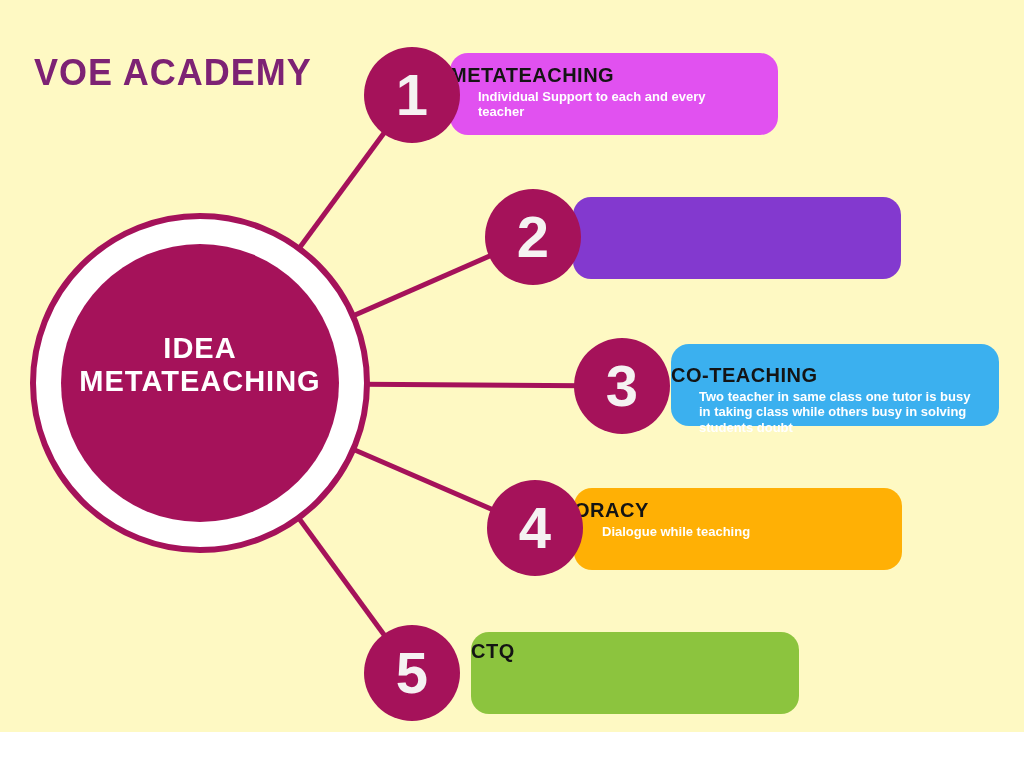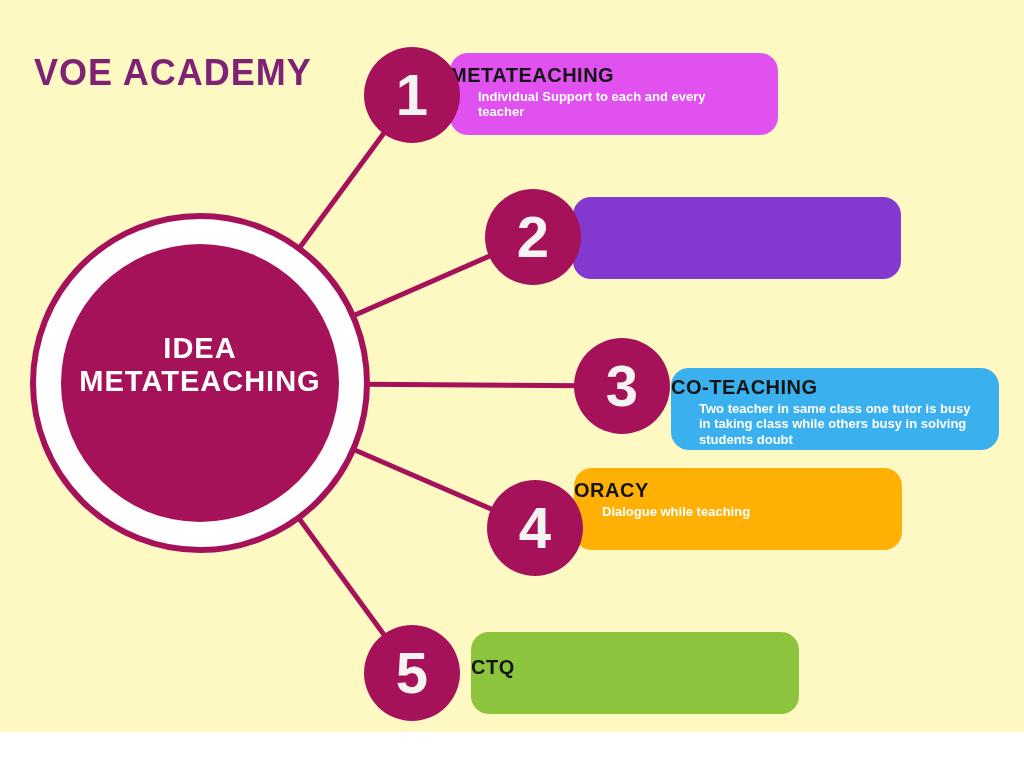--- a/index.html
+++ b/index.html
@@ -101,23 +101,23 @@
     align-items:center;
     justify-content:center;
     color:#f5f2f2;
     font-size:58px;
     font-weight:800;
     line-height:1;
   }
   
   #card-1{left:450px;top:53px;}
   #card-2{left:573px;top:197px;}
-  #card-3{left:671px;top:344px;padding-top:8px;margin-top:24px;}
-  #card-4{left:574px;top:468px;}
-  #card-5{left:471px;top:632px;padding-top:24px;}
+  #card-3{left:671px;top:344px;padding-top:20px;}
+  #card-4{left:574px;top:488px;}
+  #card-5{left:471px;top:632px;padding-top:8px;}
   #num-1{left:364px;top:47px;}
   #num-2{left:485px;top:189px;}
   #num-3{left:574px;top:338px;}
   #num-4{left:487px;top:480px;}
   #num-5{left:364px;top:625px;}
 </style>
 </head>
 <body>
 
 <div class="canvas">

